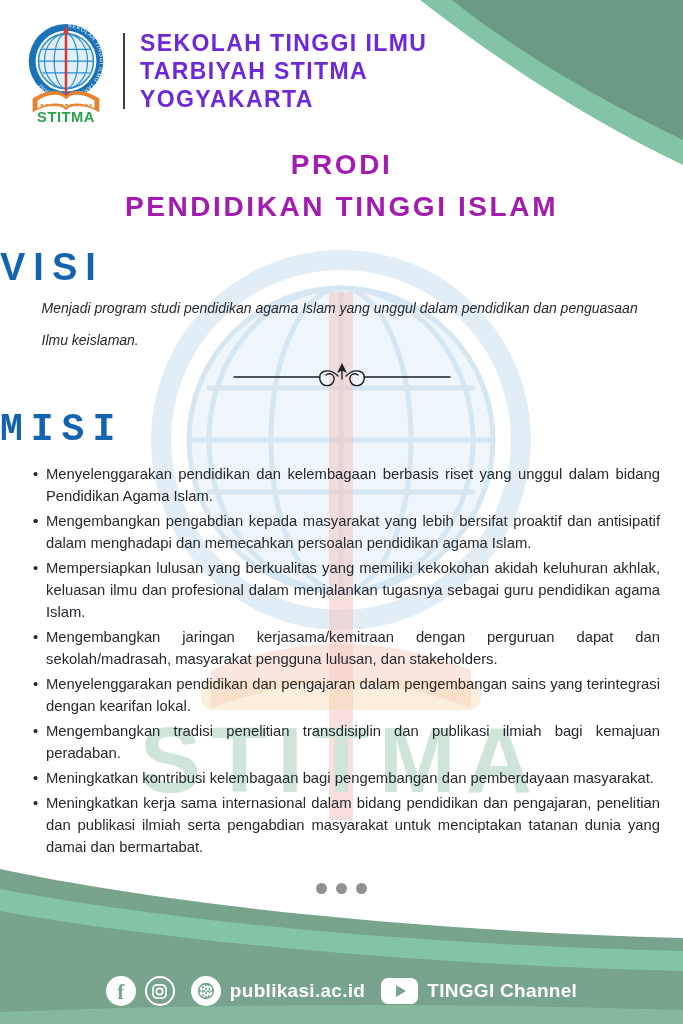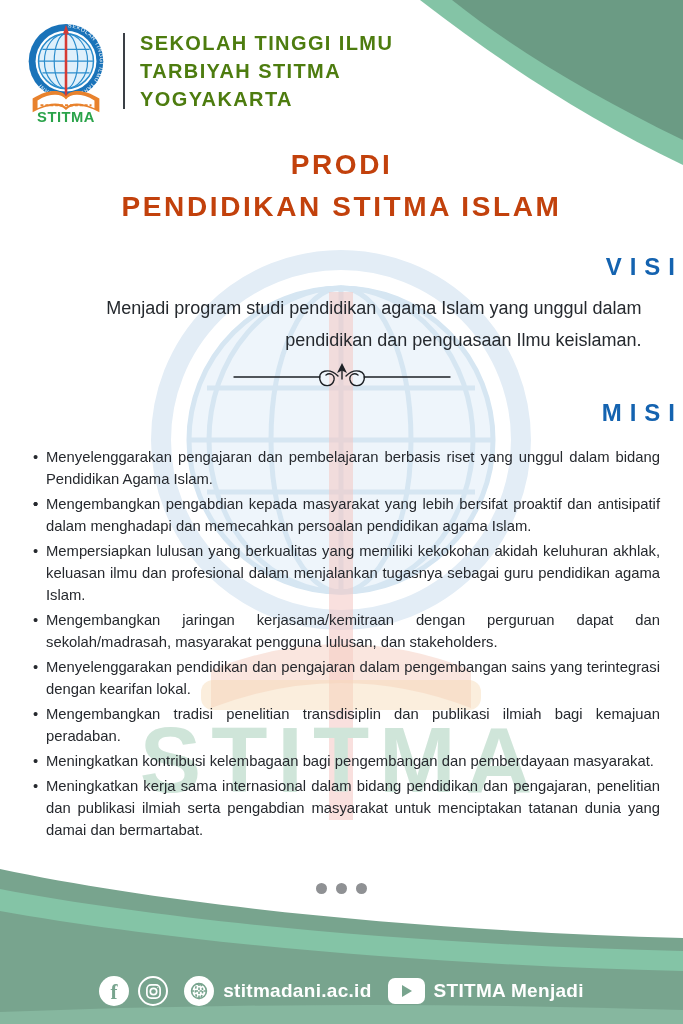--- a/index.html
+++ b/index.html
@@ -13,28 +13,28 @@
   .footer-wrap{position:absolute;left:0;bottom:0;width:683px;height:175px;}
   .footer-svg{position:absolute;left:0;top:0;width:683px;height:175px;}
   
   .watermark{position:absolute;left:131px;top:240px;width:420px;height:580px;z-index:0;pointer-events:none;}
   .wm-text{font-family:"Liberation Sans",sans-serif;font-weight:bold;}
   
   .content{position:relative;z-index:1;}
   .header{display:flex;align-items:center;gap:15px;padding:18px 0 0 24px;}
   .logo-svg{display:block;width:84px;height:106px;}
   .hdr-divider{width:2px;height:76px;background:#3a3f45;}
-  .inst-name{color:#4d7c0f;font-weight:bold;font-size:20px;line-height:28px;letter-spacing:1.4px;}
-  .title{margin-top:20px;text-align:center;color:#c2410c;font-weight:bold;
+  .inst-name{color:#6d28d9;font-weight:bold;font-size:23px;line-height:28px;letter-spacing:1.4px;}
+  .title{margin-top:20px;text-align:center;color:#a21caf;font-weight:bold;
          font-size:28px;line-height:42px;letter-spacing:2.6px;}
-  .sec-heading{margin-top:22px;text-align:right;color:#1463b0;font-weight:bold;
-               font-size:24px;line-height:34px;letter-spacing:8px;}
-  .sec-heading.misi{margin-top:2px;}
-  .visi-text{margin:8px auto 0;width:600px;text-align:right;color:#25292e;
-             font-size:18px;line-height:32px;font-weight:500;}
+  .sec-heading{margin-top:22px;text-align:left;color:#1463b0;font-weight:bold;
+               font-size:38px;line-height:34px;letter-spacing:8px;}
+  .sec-heading.misi{margin-top:19px;font-family:Liberation Mono, monospace;}
+  .visi-text{margin:8px auto 0;width:600px;text-align:left;color:#25292e;
+             font-size:14px;line-height:32px;font-weight:500;font-style:italic;}
   .flourish{display:block;margin:4px auto 0;width:220px;height:34px;}
   .misi-list{margin:16px 23px 0 33px;padding:0;list-style:none;
              font-size:14.8px;line-height:22px;color:#26292e;}
   .misi-list li{position:relative;padding-left:13px;margin-bottom:3px;
                 text-align:justify;}
   .misi-list li .bullet{position:absolute;left:0;top:0;}
   .dots{position:absolute;left:0;right:0;top:880px;text-align:center;z-index:1;}
   .dots span{display:inline-block;width:11px;height:11px;border-radius:50%;
              background:#8f9194;margin:0 4.5px;}
   
@@ -112,21 +112,21 @@
       <div class="hdr-divider"></div>
       <div class="inst-name">
         <div>SEKOLAH TINGGI ILMU</div>
         <div>TARBIYAH STITMA</div>
         <div>YOGYAKARTA</div>
       </div>
     </div>
 
     <div class="title">
       <div>PRODI</div>
-      <div>PENDIDIKAN STITMA ISLAM</div>
+      <div>PENDIDIKAN TINGGI ISLAM</div>
     </div>
 
     <div class="sec-heading">VISI</div>
     <div class="visi-text">Menjadi program studi pendidikan agama Islam yang unggul dalam pendidikan dan penguasaan Ilmu keislaman.</div>
 
     <svg class="flourish" viewBox="0 0 220 34">
       <g stroke="#1d2126" fill="none" stroke-width="1.4" stroke-linecap="round">
         <path d="M2 17 L88 17"></path>
         <path d="M132 17 L218 17"></path>
         <path d="M106 16 C 97 7 85 11 88 20 C 90 27 100 28 102 20 C 103 15 98 12 94 15"></path>
@@ -135,21 +135,21 @@
       </g>
       <path d="M110 3 L105 13 L110 10.5 L115 13 Z" fill="#1d2126"></path>
     </svg>
 
     <div class="sec-heading misi">MISI</div>
 
     <ul class="misi-list">
 
         <li>
           <span class="bullet">•</span>
-          <span>Menyelenggarakan pengajaran dan pembelajaran berbasis riset yang unggul dalam bidang Pendidikan Agama Islam.</span>
+          <span>Menyelenggarakan pendidikan dan kelembagaan berbasis riset yang unggul dalam bidang Pendidikan Agama Islam.</span>
         </li>
 
         <li>
           <span class="bullet">•</span>
         </li>
 
         <li>
           <span class="bullet">•</span>
           <span>Mengembangkan pengabdian kepada masyarakat yang lebih bersifat proaktif dan antisipatif dalam menghadapi dan memecahkan persoalan pendidikan agama Islam.</span>
         </li>
@@ -212,24 +212,24 @@
       </div>
       <div class="social-group">
         <div class="ic-circle">
           <svg width="22" height="22" viewBox="0 0 22 22" fill="none" stroke="#78a48e" stroke-width="1.6">
             <circle cx="11" cy="11" r="7.4"></circle>
             <line x1="3.6" y1="11" x2="18.4" y2="11" stroke-dasharray="2.4 1.6"></line>
             <line x1="11" y1="3.6" x2="11" y2="18.4" stroke-dasharray="2.4 1.6"></line>
             <ellipse cx="11" cy="11" rx="3.6" ry="7.4" stroke-dasharray="2.4 1.6"></ellipse>
           </svg>
         </div>
-        <span>stitmadani.ac.id</span>
+        <span>publikasi.ac.id</span>
       </div>
       <div class="social-group">
         <div class="yt-rect">
             <div class="yt-play"></div>
           </div>
-        <span>STITMA Menjadi</span>
+        <span>TINGGI Channel</span>
       </div>
     </div>
   </div>
 
 </div>
 
 </body></html>

